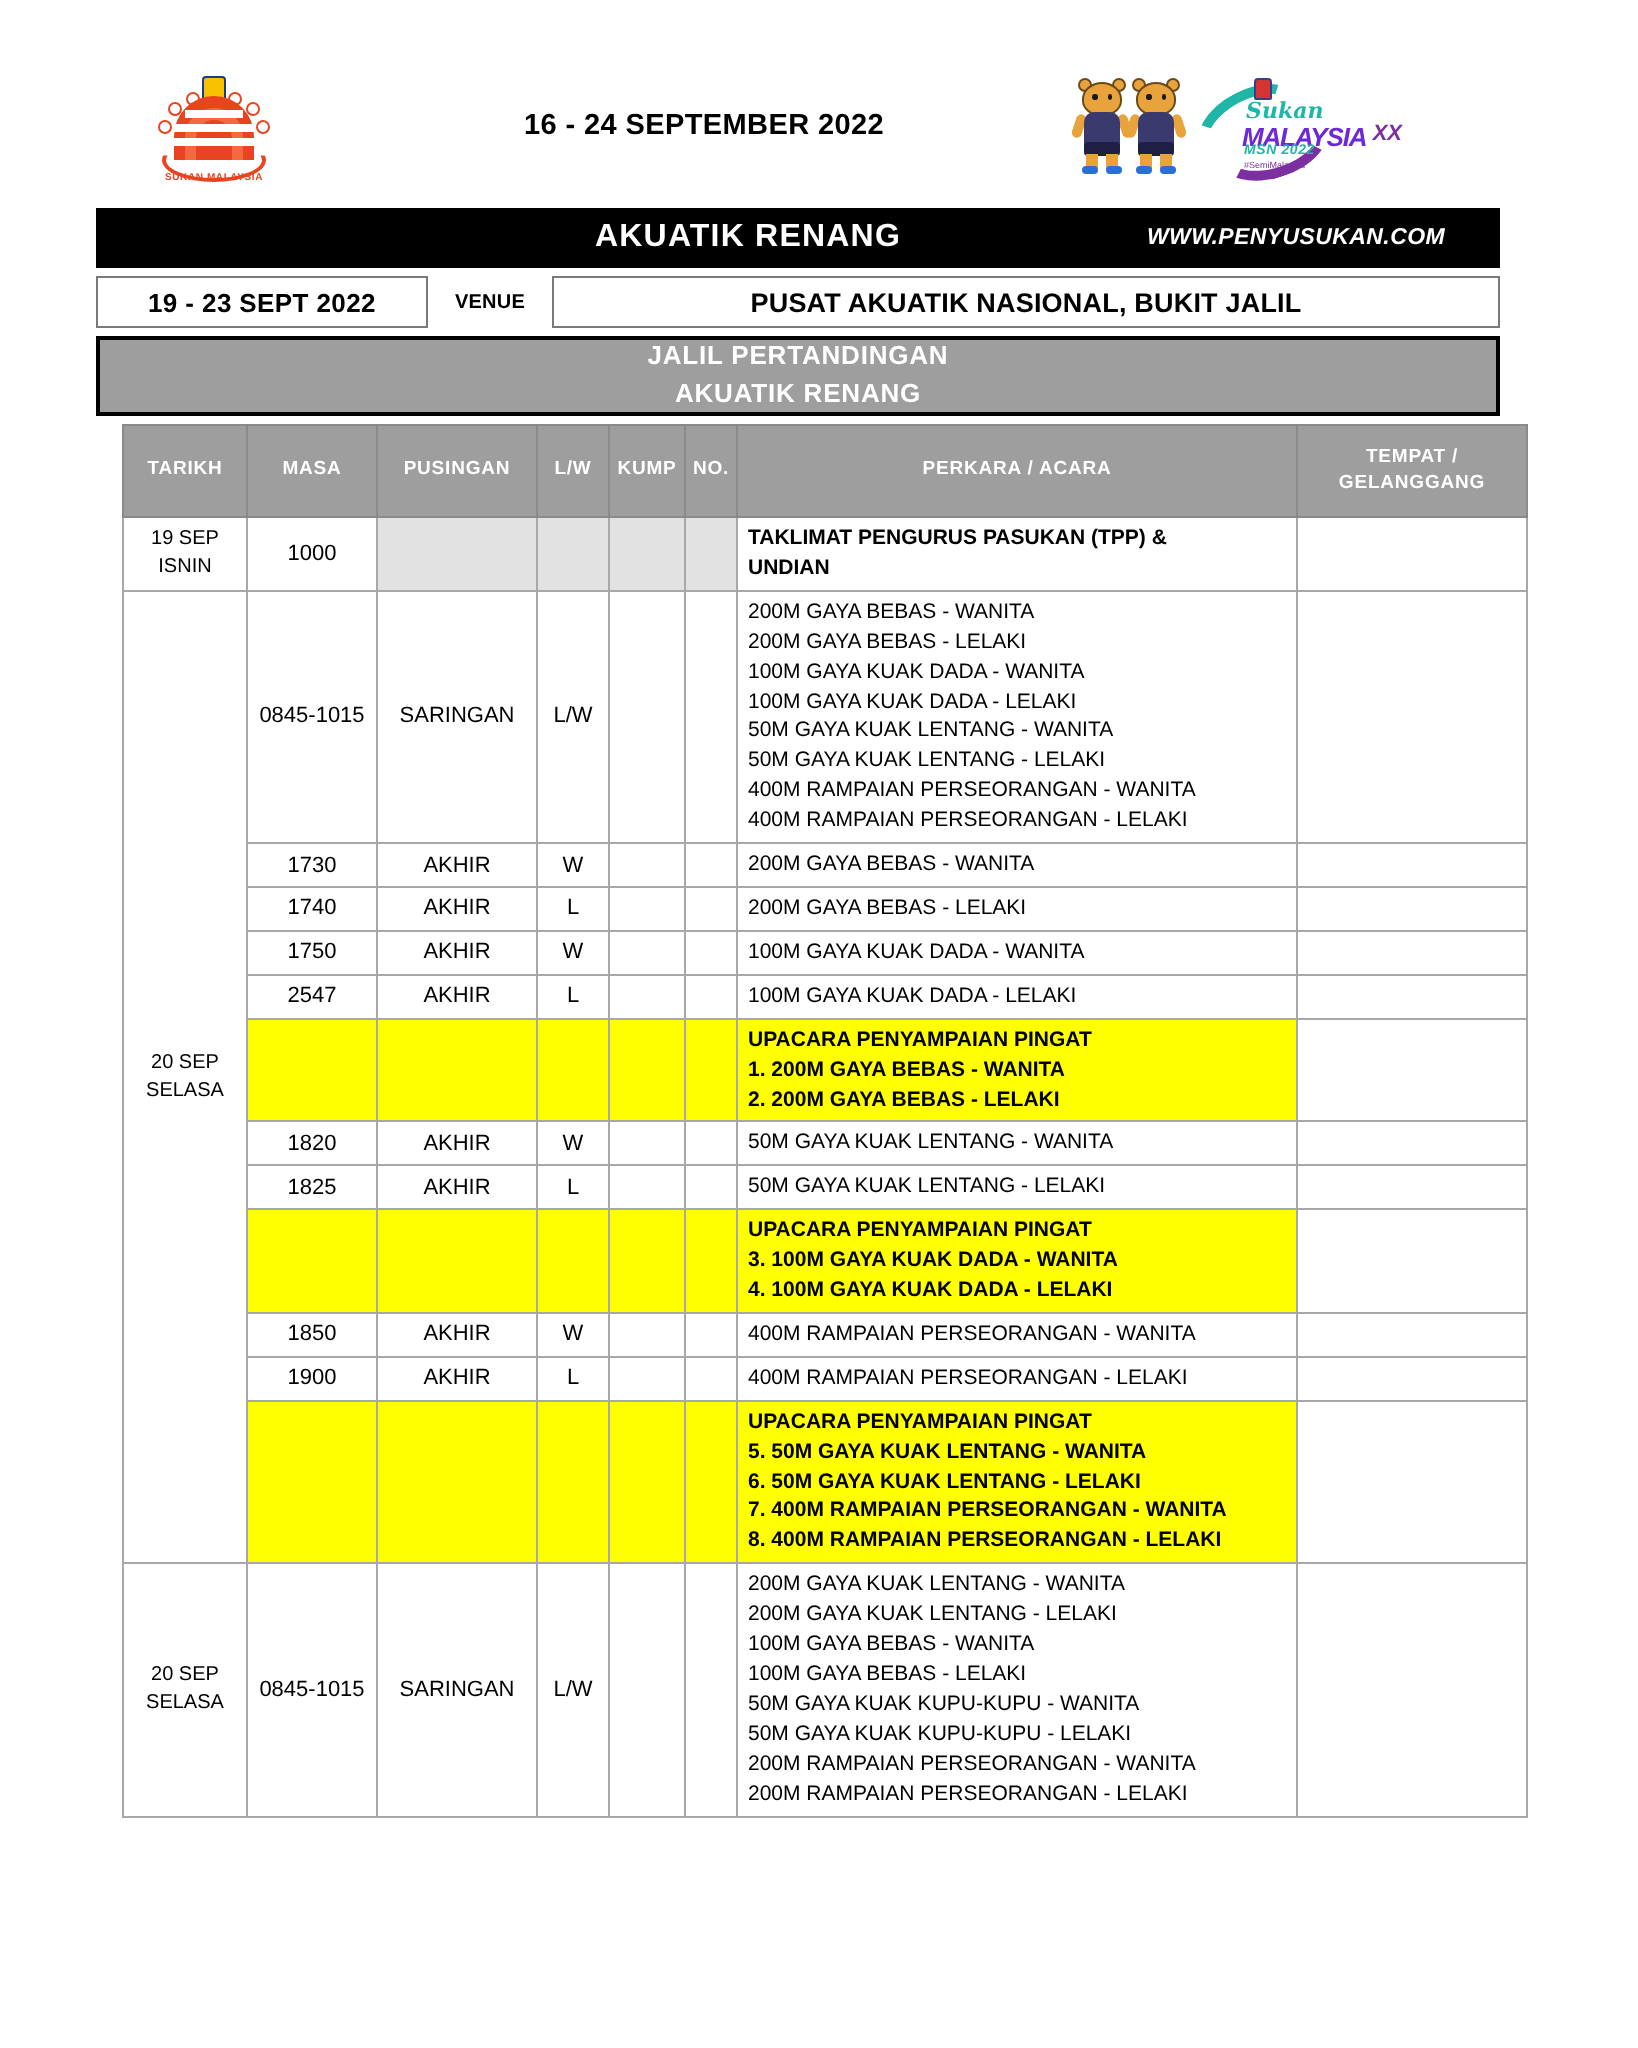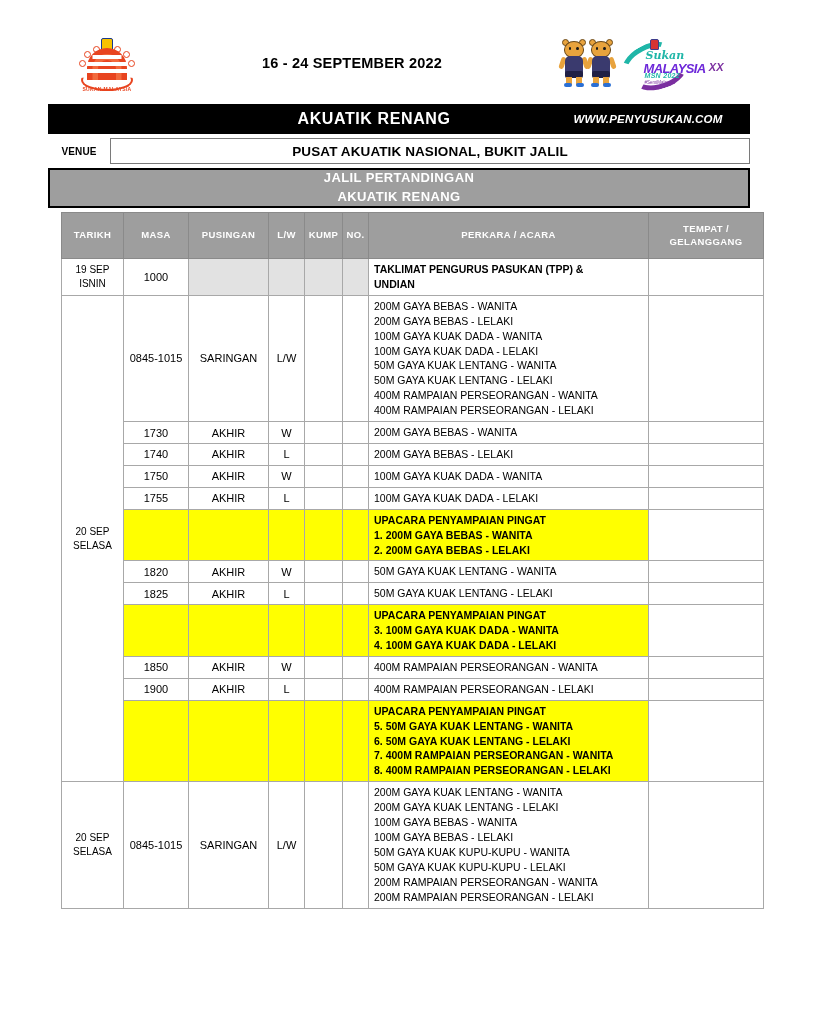--- a/index.html
+++ b/index.html
@@ -37,21 +37,21 @@
     font-weight: bold;
     font-size: 14.5px;
     line-height: 1.35;
     letter-spacing: 0.2px;
     color: #000;
   }
   .masthead-right {
     width: 212px;
     display: flex;
     align-items: center;
-    justify-content: center;
+    justify-content: flex-start;
     gap: 4px;
     padding-right: 2px;
   }
 
   
   .mascots { display: flex; gap: 1px; align-items: flex-end; }
 
   
   .emblem { position: relative; width: 60px; height: 56px; }
   .emblem .arch {
@@ -402,20 +402,21 @@
       </div>
     </div>
   </div>
 
   <div class="title-band">
     <div class="tb-title">AKUATIK RENANG</div>
     <div class="tb-url">WWW.PENYUSUKAN.COM</div>
   </div>
 
   <div class="meta-row">
+    <div class="meta-box mb-date">19 - 23 SEPT 2022</div>
     <div class="meta-label ml-venue">VENUE</div>
     <div class="meta-box mb-venue">PUSAT AKUATIK NASIONAL, BUKIT JALIL</div>
   </div>
 
   <div class="sub-head">
     <div>JALIL PERTANDINGAN</div>
     <div>AKUATIK RENANG</div>
   </div>
 
   <div class="sched-wrap">
@@ -495,21 +496,21 @@
           <tr>
             <td class="c-masa">1750</td>
             <td class="c-pusingan">AKHIR</td>
             <td class="c-lw">W</td>
             <td class="c-kump"></td>
             <td class="c-no"></td>
             <td class="c-perkara">100M GAYA KUAK DADA - WANITA</td>
             <td class="c-tempat"></td>
           </tr>
           <tr>
-            <td class="c-masa">1755</td>
+            <td class="c-masa">2547</td>
             <td class="c-pusingan">AKHIR</td>
             <td class="c-lw">L</td>
             <td class="c-kump"></td>
             <td class="c-no"></td>
             <td class="c-perkara">100M GAYA KUAK DADA - LELAKI</td>
             <td class="c-tempat"></td>
           </tr>
           <tr class="r-medal">
             <td class="c-masa yellow"></td>
             <td class="c-pusingan yellow"></td>

